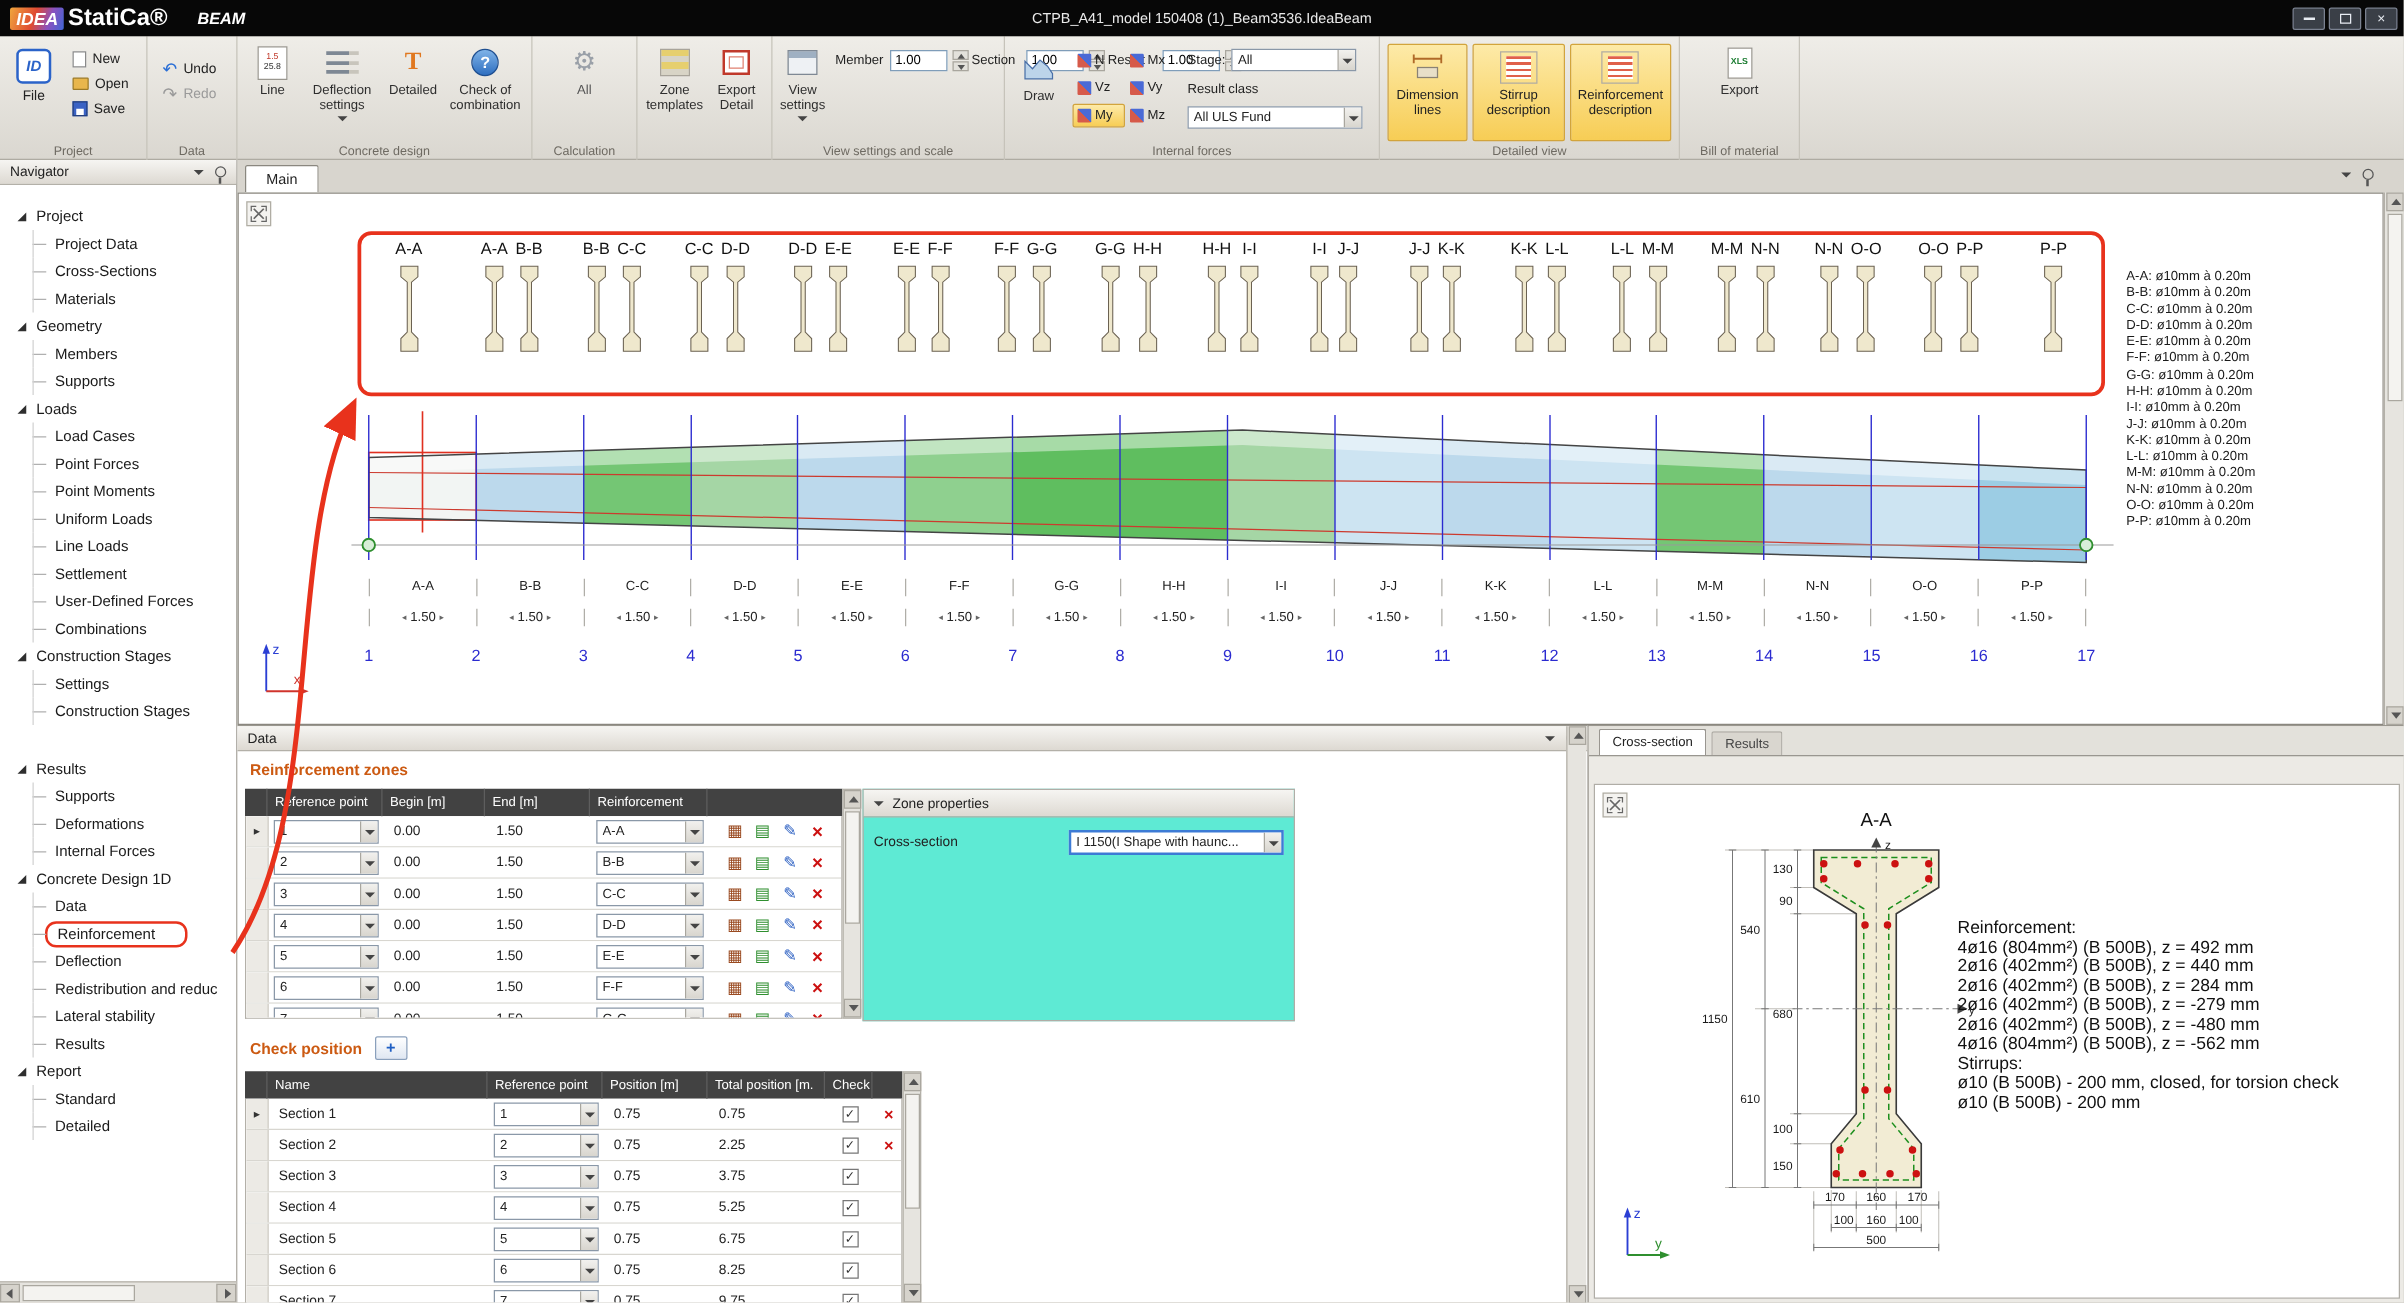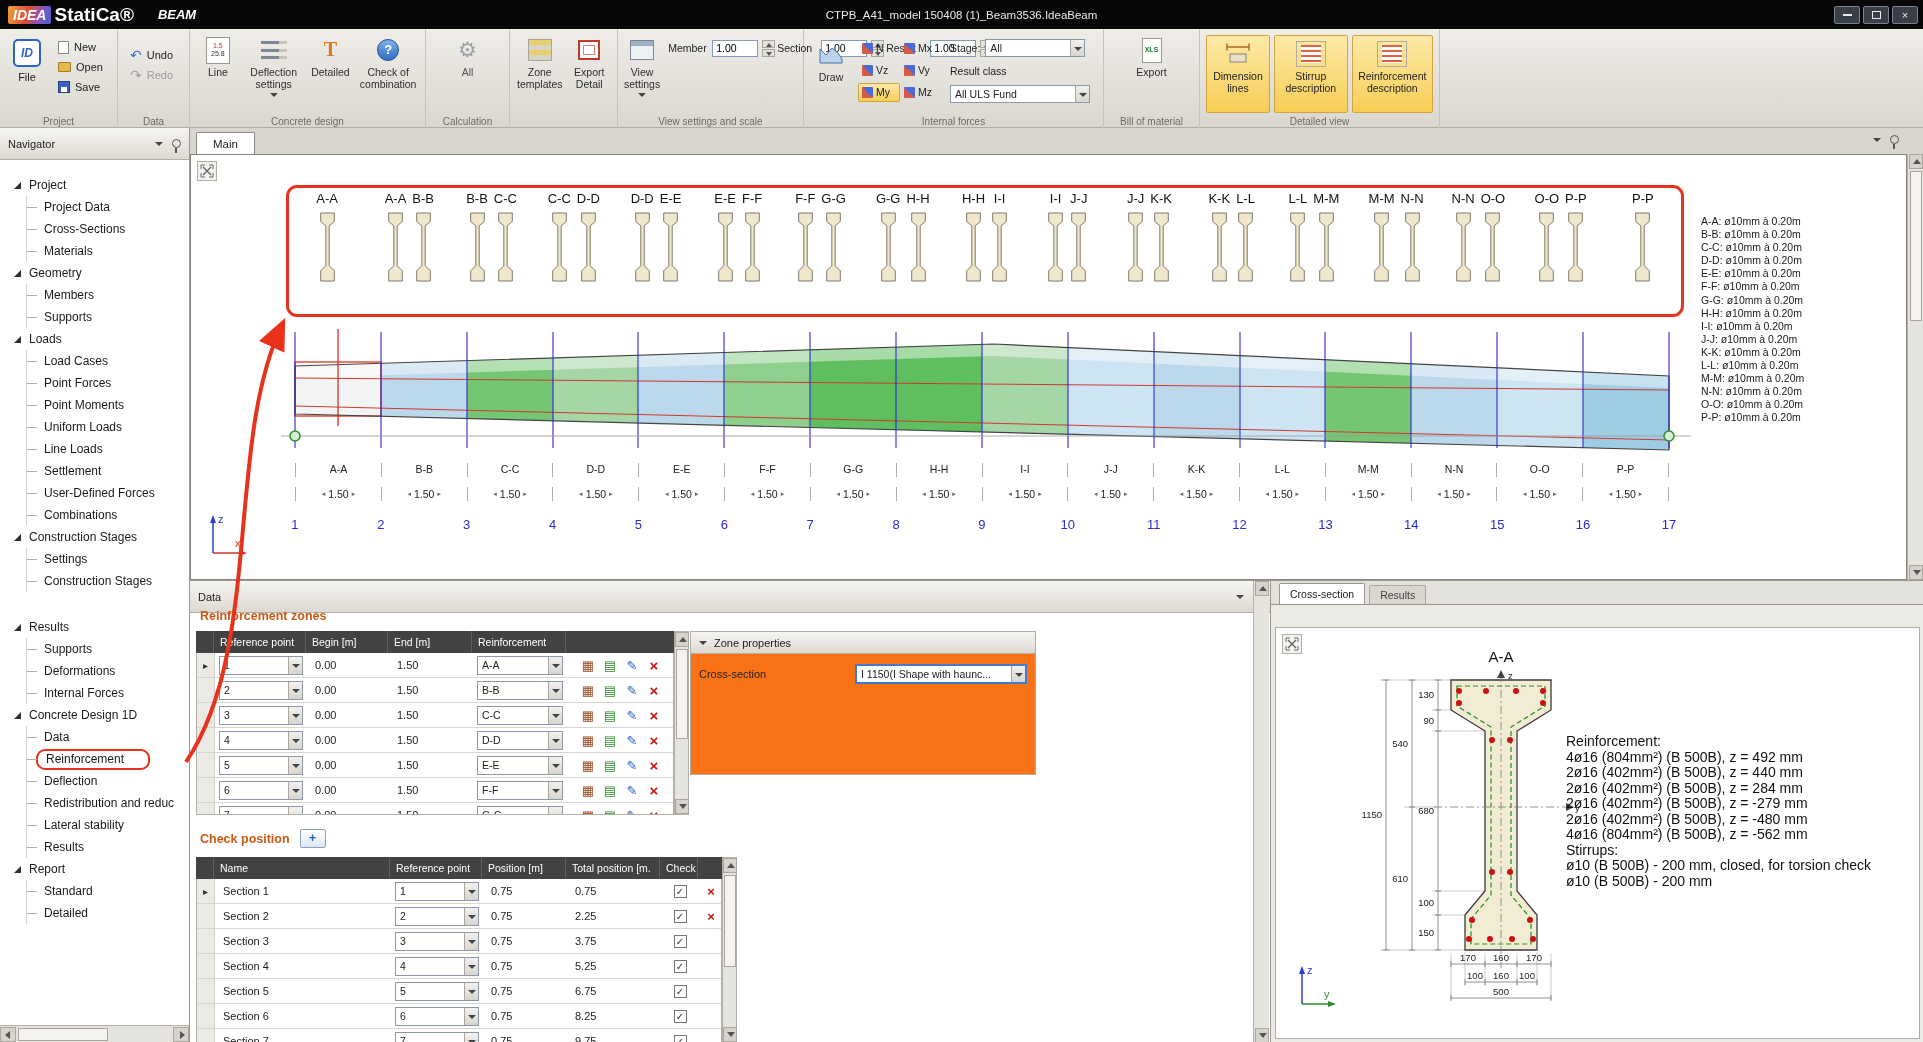--- a/index.html
+++ b/index.html
@@ -62,21 +62,21 @@
 .combo{display:inline-flex;align-items:center;justify-content:space-between;background:#fff;border:1px solid #8a98a8;height:18px;font-size:10.5px;padding-left:4px;overflow:hidden;white-space:nowrap}
 .combo .cval{overflow:hidden;white-space:nowrap;text-overflow:ellipsis}
 .combo-arr{width:14px;align-self:stretch;background:linear-gradient(#f2f1ee,#d8d5ce);border-left:1px solid #a9a69e;position:relative;flex:0 0 14px}
 .combo-arr::after{content:"";position:absolute;left:3px;top:7px;border-left:4px solid transparent;border-right:4px solid transparent;border-top:4px solid #444}
 .obtn{display:flex;flex-direction:column;align-items:center;text-align:center;gap:4px;font-size:10.5px;line-height:11.5px;background:linear-gradient(#fdeaa8,#f7cd55);border:1px solid #d2a43c;border-radius:2px;margin:2px;padding:5px 3px;height:78px}
 .dvicon{width:30px;height:26px;background:#fff;border:1px solid #b0aca2}
 .dvicon.redtext{background:#fff;padding:3px 4px;background-clip:content-box;background-image:repeating-linear-gradient(#e0604a 0 2px,transparent 2px 5px);background-origin:content-box}
 .xls-ic{width:20px;height:25px;background:#fff;border:1px solid #9a978f;display:flex;align-items:center;justify-content:center;color:#1e7e34;font-weight:bold;font-size:7px}
 
 #navigator{position:absolute;left:0;top:128px;width:190px;height:914px;background:#fff;border-right:1px solid #9a978f}
-.phead{height:32px;display:flex;align-items:center;background:linear-gradient(#f6f5f2,#ddd9d2);border-bottom:1px solid #b3b0a8;padding:0 8px;font-size:11px;color:#222}
+.phead{height:20px;display:flex;align-items:center;background:linear-gradient(#f6f5f2,#ddd9d2);border-bottom:1px solid #b3b0a8;padding:0 8px;font-size:11px;color:#222}
 .phead .hicons{margin-left:auto;display:flex;gap:9px;align-items:center}
 .pin{width:9px;height:9px;border:1.5px solid #555;border-radius:50%;position:relative}
 .pin::after{content:"";position:absolute;left:2.2px;top:7.5px;width:1.5px;height:5px;background:#555}
 #nav-items{padding-top:14px}
 .nav-item{height:22px;display:flex;align-items:center;font-size:12px;color:#1a1a1a;position:relative;padding-left:14px;white-space:nowrap}
 .nav-item .tri{width:0;height:0;border-bottom:7px solid #2e2e2e;border-left:7px solid transparent;margin-right:8px}
 .nav-item[data-level="1"]{padding-left:44px}
 .nav-item[data-level="1"]::before{content:"";position:absolute;left:26px;top:50%;width:11px;border-top:1px solid #b0b0b0}
 .nav-item[data-level="1"]::after{content:"";position:absolute;left:26px;top:0;bottom:0;border-left:1px solid #d2d2d2}
 .nav-item[data-gap="true"]{margin-top:24px}
@@ -137,21 +137,21 @@
 #rz-table{left:6px;top:50px;width:478px}
 #rz-table .tbody{height:162px}
 .icons-cell{display:flex;gap:5px;justify-content:center}
 .ric{width:17px;height:17px;display:flex;align-items:center;justify-content:center;font-size:13px}
 .ic-grid::after{content:"▦";color:#9a4a20}
 .ic-zone::after{content:"▤";color:#2f8f2f}
 .ic-edit::after{content:"✎";color:#2b5fc2}
 .ic-del::after{content:"×";color:#cc1111;font-weight:bold;font-size:15px}
 .vscroll{position:absolute;width:15px;background:#e6e4df;border:1px solid #b3b0a8}
 #rz-scroll{left:484px;top:50px;height:184px}
-#zone-props{position:absolute;left:500px;top:50px;width:346px;height:144px;border:1px solid #b0ada6;background:#f97316}
+#zone-props{position:absolute;left:500px;top:50px;width:346px;height:186px;border:1px solid #b0ada6;background:#5eead4}
 #zone-props .zhead{height:22px;background:linear-gradient(#f6f5f2,#ddd9d2);border-bottom:1px solid #b3b0a8;display:flex;align-items:center;gap:7px;padding:0 8px;font-size:11px}
 #zone-props .zrow{display:flex;align-items:center;padding:10px 8px;font-size:11px}
 #xsec-combo{margin-left:auto;width:172px;height:20px;border:2px solid #3d7bd5}
 #cp-heading{position:absolute;left:10px;top:248px;display:flex;align-items:center;gap:10px}
 .plusbtn{width:26px;height:19px;border:1px solid #8aa0bc;background:linear-gradient(#fff,#dfe7f2);border-radius:2px;color:#1f5fc4;font-weight:bold;text-align:center;line-height:16px;font-size:13px}
 #cp-table .thead,#cp-table .trow{grid-template-columns:18px 176px 92px 84px 94px 38px 24px}
 #cp-table{left:6px;top:276px;width:526px}
 #cp-table .tbody{height:164px}
 .chkcell{display:flex;justify-content:center}
 .chk{width:13px;height:13px;border:1px solid #777;background:#fff;display:flex;align-items:center;justify-content:center;font-size:10px;color:#333}
@@ -390,48 +390,48 @@
       <div class="frow">
         <span class="combo" style="width:140px">
             <span class="cval">All ULS Fund</span>
             <span class="combo-arr"></span>
           </span>
       </div>
     </div>
     <div class="glabel">Internal forces</div>
   </div>
 
-  <div class="rgroup" style="width:96px;justify-content:center">
-    <div class="vbtn" style="width:52px">
-      <span class="vicon">
-          <span class="xls-ic">XLS</span>
-        </span>
-      <span>Export</span>
-    </div>
-    <div class="glabel">Bill of material</div>
-  </div>
-
   <div class="rgroup" style="width:240px">
     <div class="obtn" style="width:66px">
       <svg width="30" height="26">
           <path d="M4,6 H26" stroke="#b06a28" stroke-width="1.5"></path>
           <path d="M4,2.5 V9.5 M26,2.5 V9.5" stroke="#b06a28" stroke-width="1.5"></path>
           <rect x="7" y="13" width="16" height="8" fill="#e8dfc8" stroke="#8a8274"></rect>
         </svg>
       <span>Dimension lines</span>
     </div>
     <div class="obtn" style="width:76px">
       <span class="dvicon redtext"></span>
       <span>Stirrup description</span>
     </div>
     <div class="obtn" style="width:84px">
       <span class="dvicon redtext"></span>
       <span>Reinforcement description</span>
     </div>
     <div class="glabel">Detailed view</div>
+  </div>
+
+  <div class="rgroup" style="width:96px;justify-content:center">
+    <div class="vbtn" style="width:52px">
+      <span class="vicon">
+          <span class="xls-ic">XLS</span>
+        </span>
+      <span>Export</span>
+    </div>
+    <div class="glabel">Bill of material</div>
   </div>
 
   <div style="flex:1"></div>
 </div>
 
 <div id="navigator">
   <div class="phead">
     <span>Navigator</span>
     <span class="hicons">
         <span class="chev"></span>

